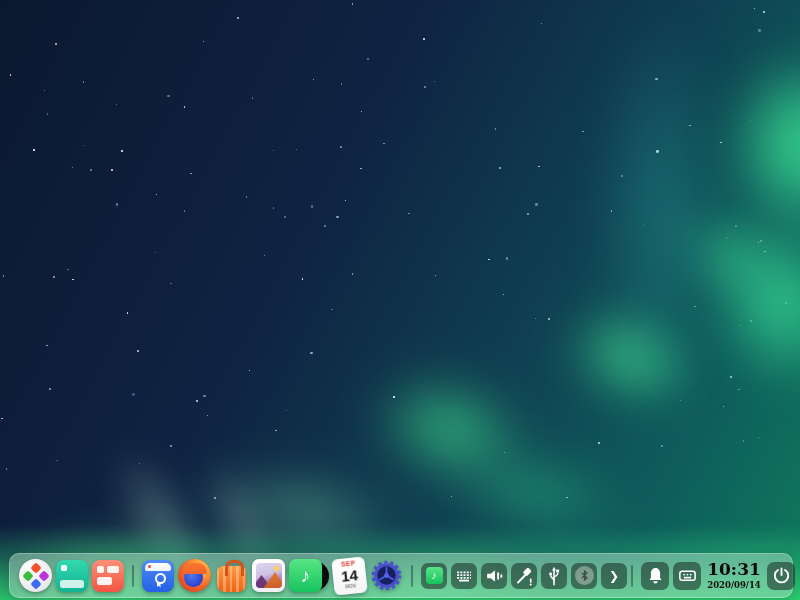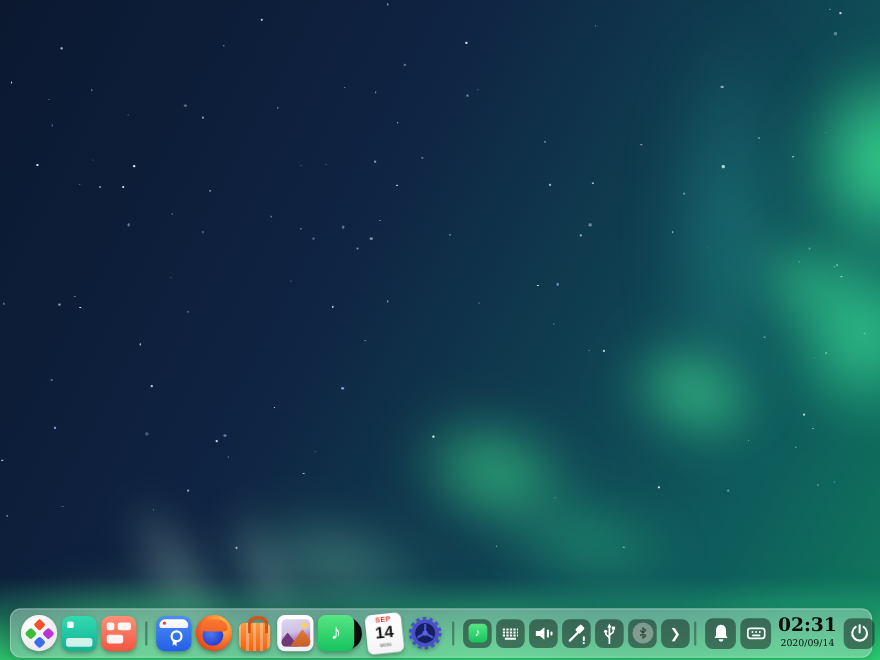--- a/index.html
+++ b/index.html
@@ -109,21 +109,21 @@
   .tile svg{display:block;}
   .mini-music{width:17px;height:17px;border-radius:4px;background:linear-gradient(180deg,#57e584,#17c35e);
     display:flex;align-items:center;justify-content:center;color:#fff;font-size:10px;font-weight:bold;}
   .bt-circle{width:19px;height:19px;border-radius:50%;background:rgba(195,206,200,.5);
     display:flex;align-items:center;justify-content:center;}
   .chev{color:#fff;font-size:12px;font-weight:bold;line-height:1;}
 
   
   .clock{flex:0 0 auto;width:58px;text-align:center;color:#0b0b0b;font-family:"DejaVu Serif","Liberation Serif",serif;cursor:default;}
   .time{font-size:17px;font-weight:700;line-height:1.02;}
-  .date{font-size:8.5px;font-weight:400;margin-top:1px;}
+  .date{font-size:8.5px;font-weight:700;margin-top:1px;}
 
   
   .trash{flex:0 0 auto;width:24px;height:27px;position:relative;display:flex;align-items:center;justify-content:center;cursor:pointer;filter:drop-shadow(0 1px 2px rgba(0,12,6,.3));}
   .trash::before{content:"";position:absolute;inset:1px 1px 0 1px;border-radius:2px;
     background:linear-gradient(rgba(253,253,251,.95),rgba(224,228,223,.88));
     clip-path:polygon(3% 0,97% 0,82% 100%,18% 100%);}
 
   .ml-auto{margin-left:auto;}
 </style>
 </head>
@@ -383,21 +383,21 @@
         <rect x="4" y="7.5" width="16" height="9.5" rx="2.4" fill="none" stroke="#fff" stroke-width="1.6"></rect>
         <g fill="#fff">
           <circle cx="8.4" cy="11" r=".95"></circle>
             <circle cx="11.9" cy="11" r=".95"></circle>
             <circle cx="15.4" cy="11" r=".95"></circle>
           <rect x="8" y="13.4" width="8" height="1.6" rx=".8"></rect>
         </g>
       </svg>
     </div>
     <div class="clock">
-      <div class="time">02:31</div>
+      <div class="time">10:31</div>
       <div class="date">2020/09/14</div>
     </div>
     <div class="tile big">
       <svg width="23" height="23" viewBox="0 0 24 24">
         <g stroke="#fff" stroke-width="2" fill="none" stroke-linecap="round">
           <path d="M12 4.6 L12 11.5"></path>
           <path d="M8.3 6.2 A7 7 0 1 0 15.7 6.2"></path>
         </g>
       </svg>
     </div>

